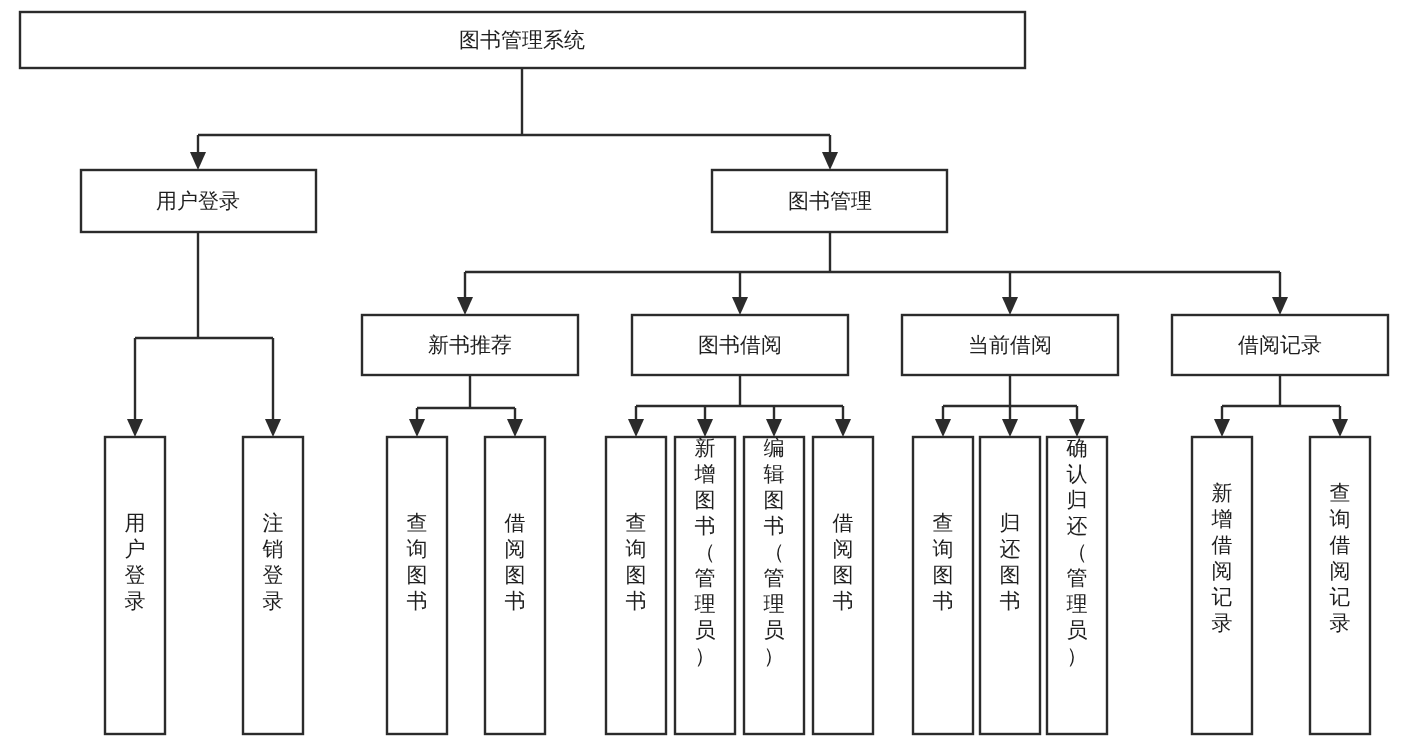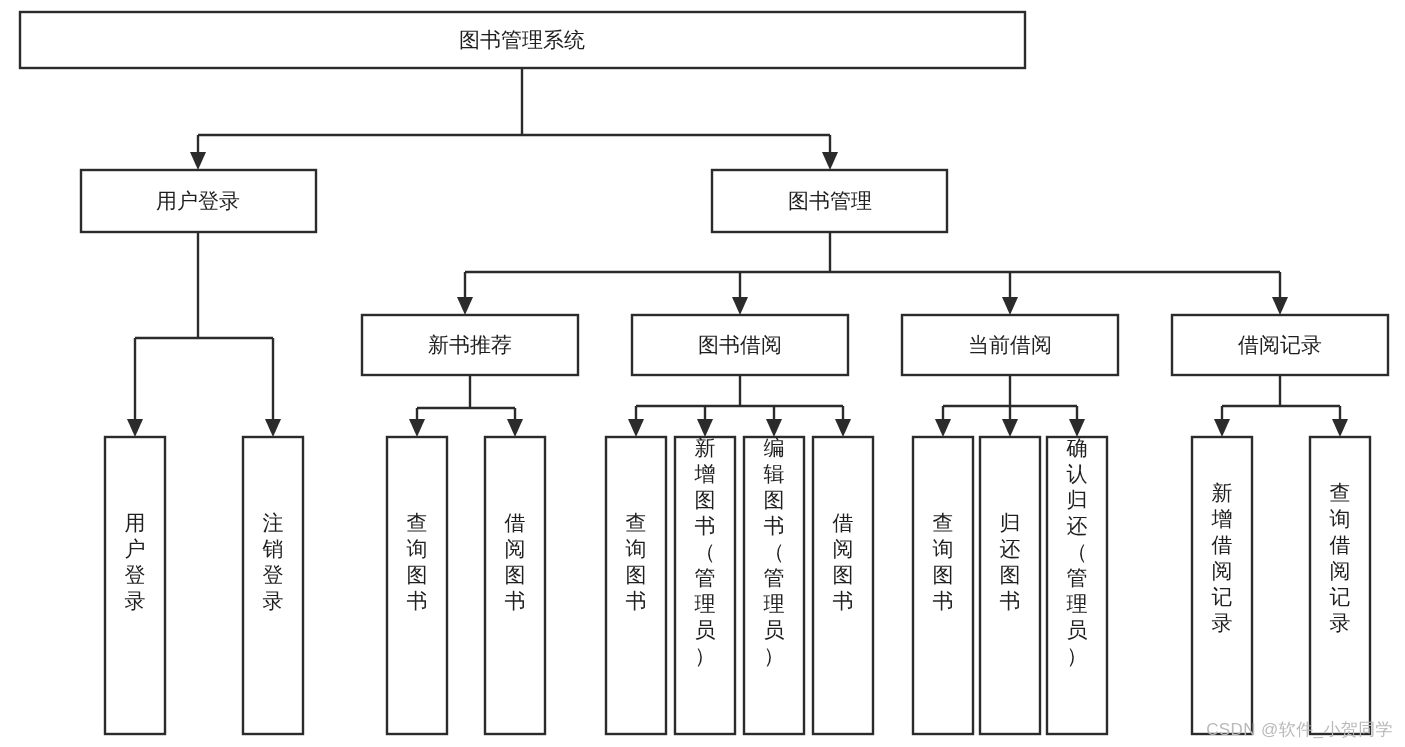--- a/index.html
+++ b/index.html
@@ -228,14 +228,13 @@
       <rect class="node-box" x="1192" y="437" width="60" height="297"></rect>
       <text class="node-label-v" x="1222" y="500"><tspan x="1222" y="500">新</tspan><tspan x="1222" y="526">增</tspan><tspan x="1222" y="552">借</tspan><tspan x="1222" y="578">阅</tspan><tspan x="1222" y="604">记</tspan><tspan x="1222" y="630">录</tspan></text>
     </g>
     <g>
       <rect class="node-box" x="1310" y="437" width="60" height="297"></rect>
       <text class="node-label-v" x="1340" y="500"><tspan x="1340" y="500">查</tspan><tspan x="1340" y="526">询</tspan><tspan x="1340" y="552">借</tspan><tspan x="1340" y="578">阅</tspan><tspan x="1340" y="604">记</tspan><tspan x="1340" y="630">录</tspan></text>
     </g>
 
   </svg>
 
-  <div class="watermark">CSDN @软件_小贺同学</div>
 </div>
 
 </body></html>

